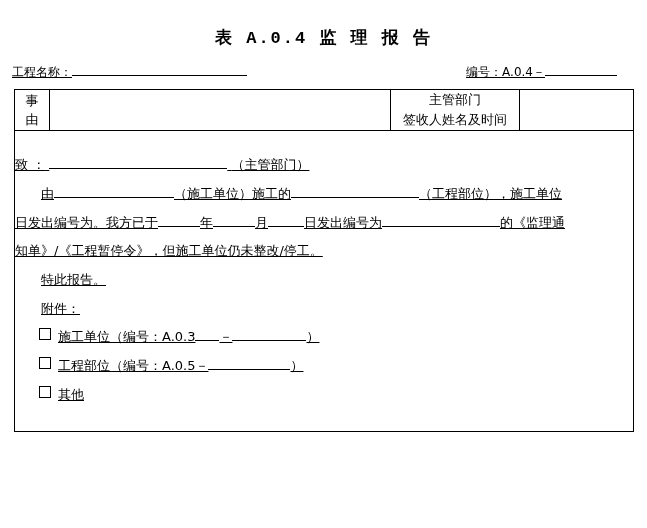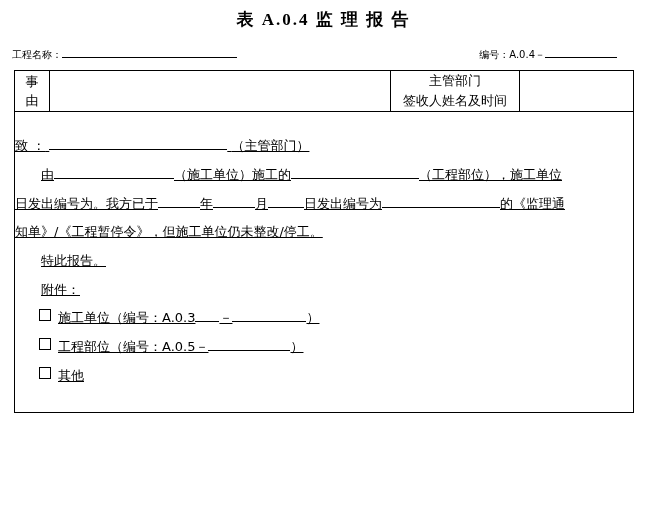--- a/index.html
+++ b/index.html
@@ -16,33 +16,34 @@
     overflow: hidden;
   }
   .page {
     width: 647px;
     height: 528px;
     position: relative;
     box-sizing: border-box;
   }
   .doc-title {
     text-align: center;
-    font-family: Liberation Serif, serif;
+    font-family: Liberation Mono, monospace;
     font-weight: bold;
     font-size: 17px;
     letter-spacing: 2px;
-    padding-top: 8px;
+    padding-top: 26px;
     padding-bottom: 2px;
   }
   .meta-row {
     display: flex;
     align-items: baseline;
-    font-size: 10px;
+    font-size: 12px;
     padding: 10px 12px 8px 12px;
     box-sizing: border-box;
+    text-decoration: underline;
   }
   .meta-left {
     display: flex;
     align-items: baseline;
     white-space: nowrap;
   }
   .meta-right {
     display: flex;
     align-items: baseline;
     white-space: nowrap;

